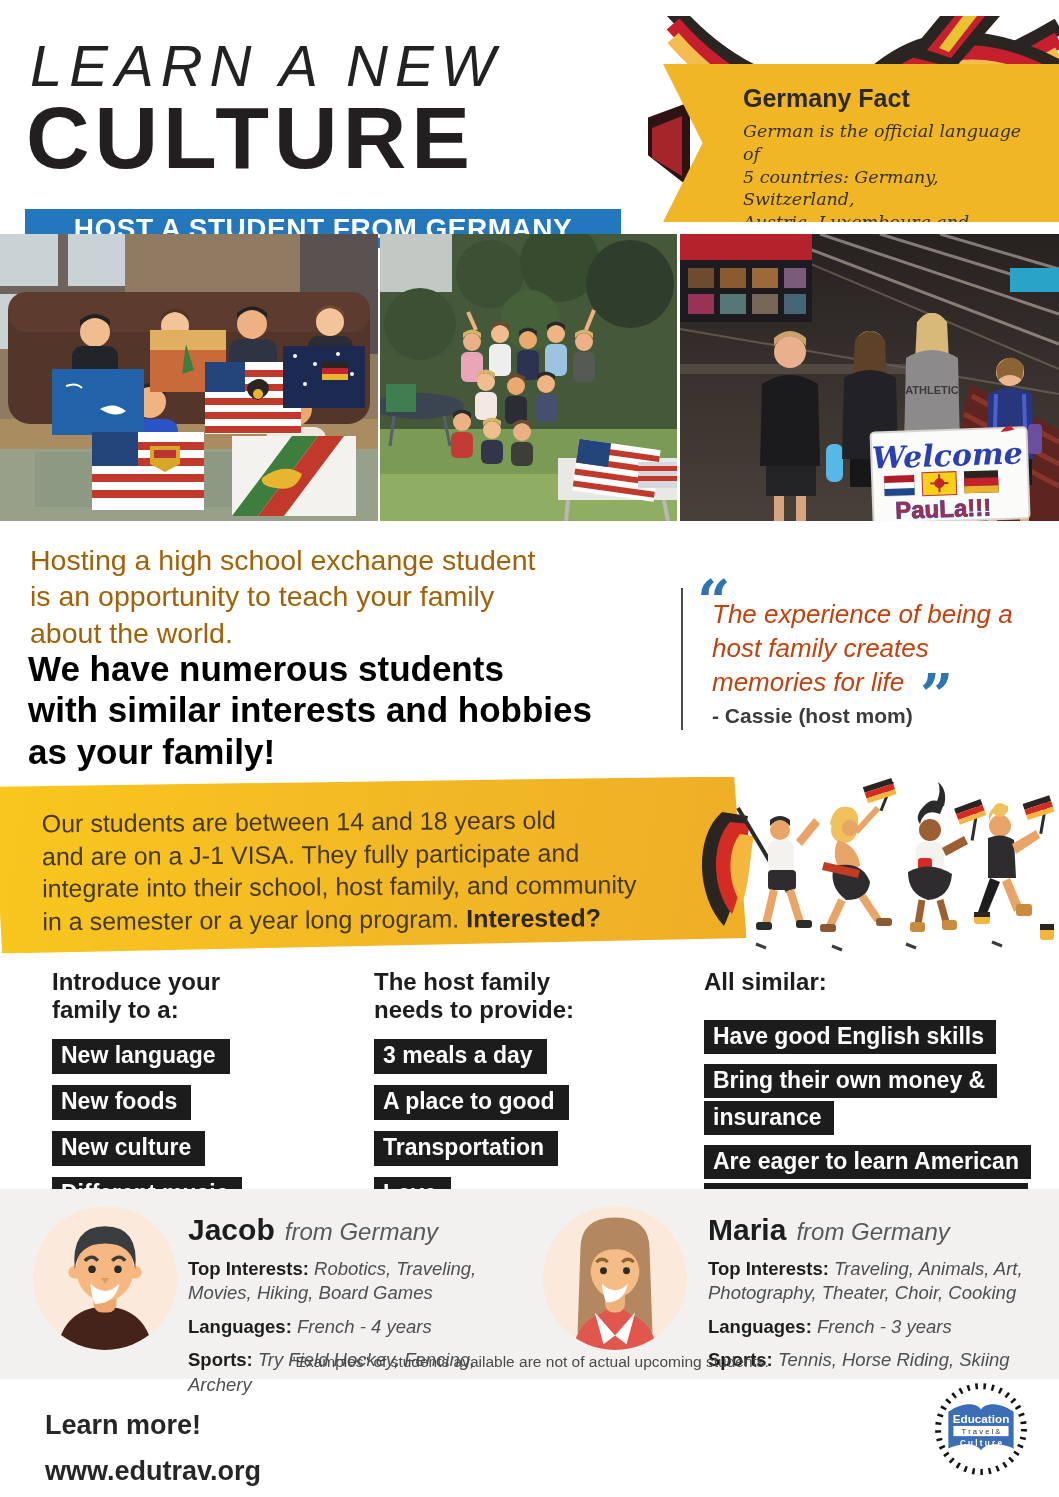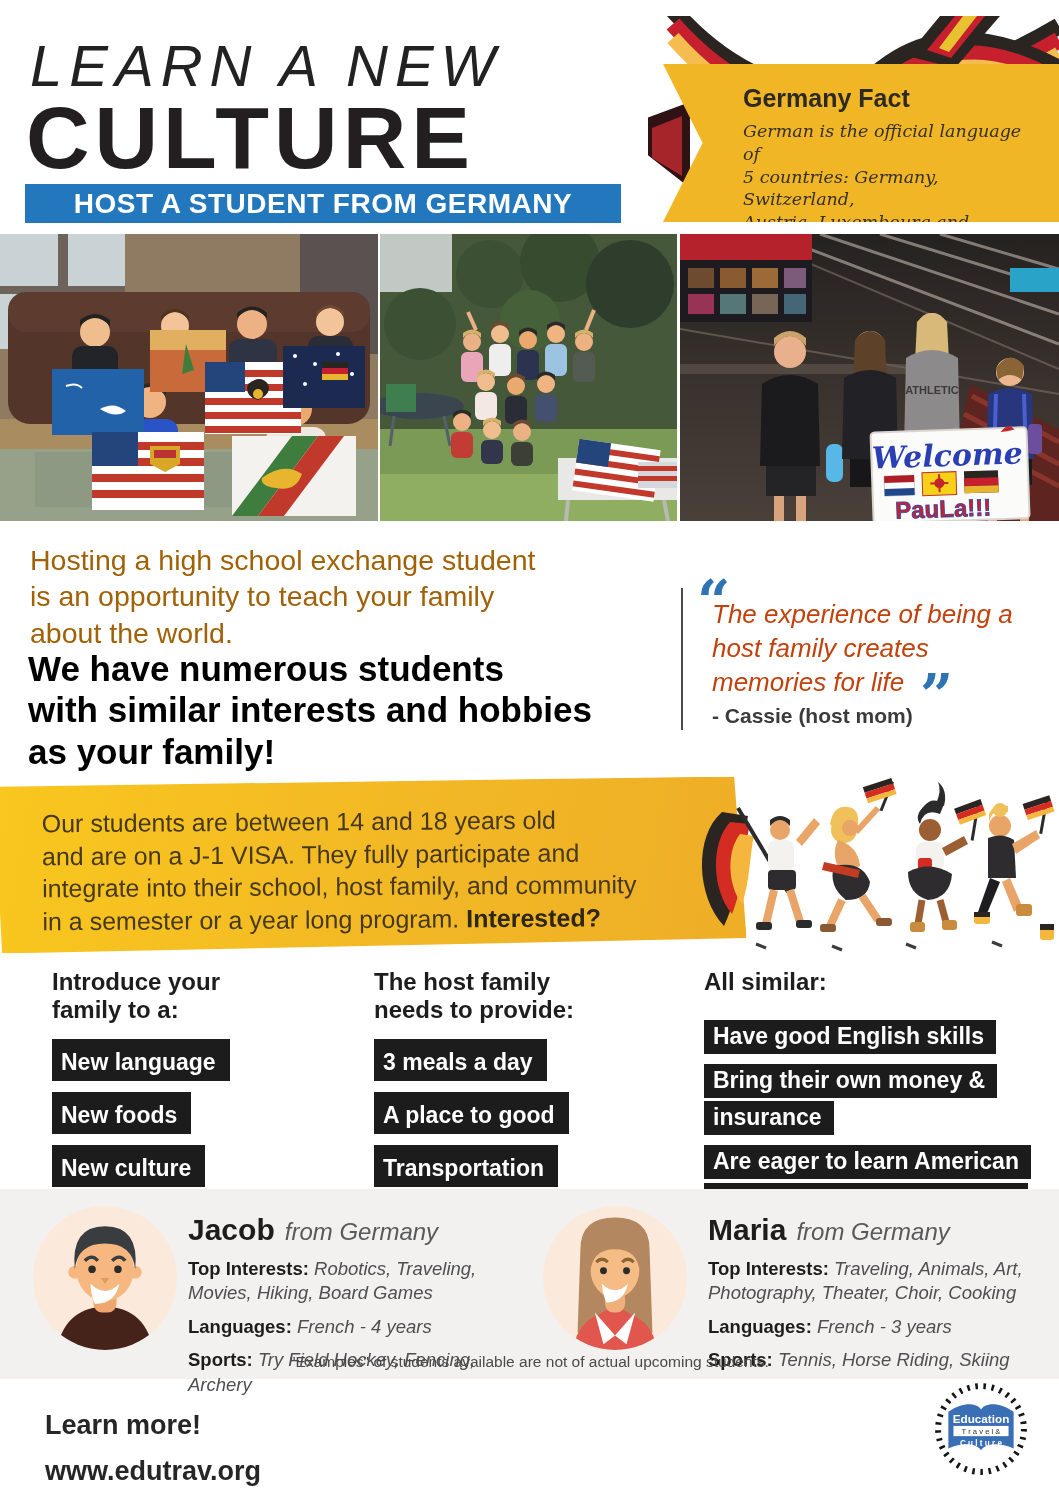--- a/index.html
+++ b/index.html
@@ -3,21 +3,21 @@
 <meta charset="utf-8">
 <style>
   html,body{margin:0;padding:0;background:#ffffff;}
   body{font-family:"Liberation Sans",sans-serif;color:#231f20;}
   .page{position:relative;width:1059px;height:1497px;margin:16px auto;background:#fff;overflow:hidden;}
 
   
   .title-italic{position:absolute;left:30px;top:16px;font-size:58px;font-style:italic;font-weight:400;
     letter-spacing:7px;color:#222;}
   .title-bold{position:absolute;left:26px;top:78px;font-size:88px;font-weight:900;letter-spacing:5px;color:#231f20;line-height:1;}
-  .blue-banner{position:absolute;left:25px;top:168px;width:596px;height:39px;background:#2277bd;color:#fff;
+  .blue-banner{position:absolute;left:25px;top:193px;width:596px;height:39px;background:#2277bd;color:#fff;
     font-size:28px;font-weight:800;letter-spacing:.5px;display:flex;align-items:center;justify-content:center;}
 
   
   .fact-tail{position:absolute;left:648px;top:86px;width:42px;height:86px;background:#2e1214;
     clip-path:polygon(0 18%,100% 0,100% 100%,0 62%);}
   .fact-tail2{position:absolute;left:652px;top:100px;width:30px;height:60px;background:#a5252b;
     clip-path:polygon(0 20%,100% 0,100% 100%,0 70%);}
   .fact-box{position:absolute;left:663px;top:48px;width:396px;height:158px;background:#f1b626;
     clip-path:polygon(0 0,100% 0,100% 100%,0 100%,10% 50%);}
   .fact-title{position:absolute;left:80px;top:20px;font-size:25px;font-weight:800;color:#2d2a26;}
@@ -53,21 +53,21 @@
   .parade{position:absolute;left:692px;top:758px;width:367px;height:186px;}
 
   
   .col{position:absolute;top:952px;}
   .col-h{font-size:24px;font-weight:800;line-height:1.15;color:#1d1d1d;}
   .col1{left:52px;width:300px;}
   .col2{left:374px;width:310px;}
   .col3{left:704px;width:352px;}
   .items{margin-top:16px;}
   .hl{display:inline-block;background:#1c1c1c;color:#fff;font-weight:700;font-size:23px;
-    padding:10px 14px 5px 9px;margin-bottom:11px;}
+    padding:3px 14px 5px 9px;margin-bottom:11px;}
   .col3 .items{margin-top:22px;}
   .hl-wrap{margin:0 0 7px 0;line-height:1.62;}
   .hl-multi{display:inline;background:#1c1c1c;color:#fff;font-weight:700;font-size:23px;
     padding:3px 12px 5px 9px;-webkit-box-decoration-break:clone;box-decoration-break:clone;}
 
   
   .students-card{position:absolute;left:0;top:1173px;width:1059px;height:190px;background:#f3f1ef;}
   .avatar{position:absolute;top:17px;width:144px;height:144px;}
   .avatar svg{display:block;width:100%;height:100%;}
   .av-jacob{left:33px;}

